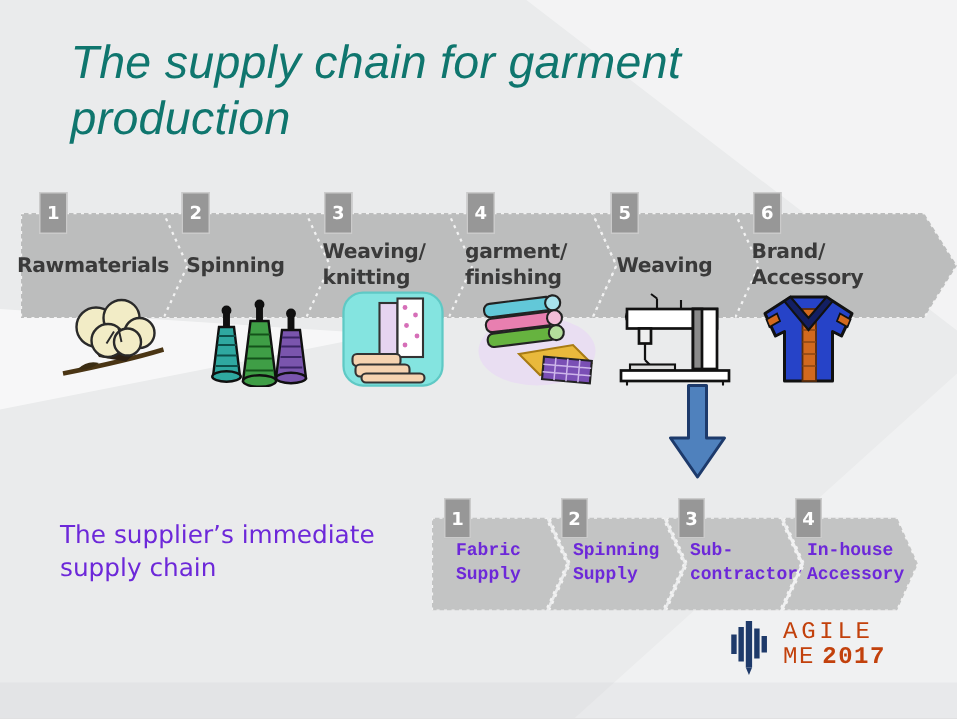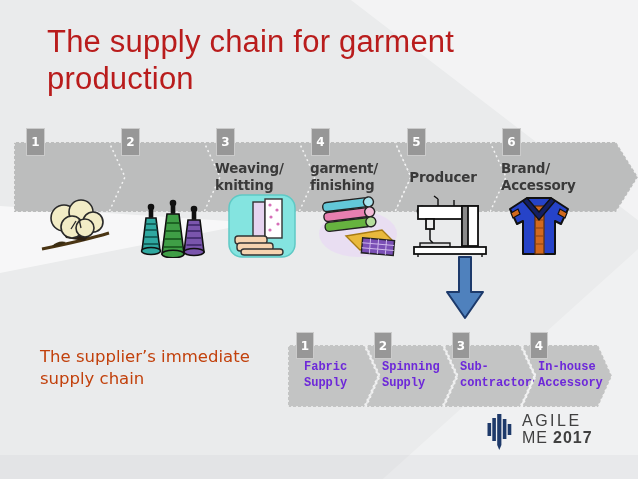--- a/index.html
+++ b/index.html
@@ -10,21 +10,21 @@
   }
   .bgshape{position:absolute;inset:0;pointer-events:none;}
   .bg1{background:rgba(255,255,255,.42); clip-path:polygon(55% 0,100% 0,100% 46%);}
   .bg2{background:rgba(255,255,255,.62); clip-path:polygon(0 43%,40% 46.5%,0 57%);}
   .bg3{background:rgba(255,255,255,.30); clip-path:polygon(100% 52%,60% 100%,100% 100%);}
   .bg4{background:rgba(120,125,130,.06); clip-path:polygon(0 95%,100% 95%,100% 100%,0 100%);}
 
   .title{
     position:absolute; left:47px; top:24px; width:545px; margin:0;
     font-family:"Liberation Sans", sans-serif; font-weight:400;
-    font-size:31px; line-height:1.18; color:#b91c1c; letter-spacing:.2px;
+    font-size:31px; line-height:1.18; color:#0f766e; letter-spacing:.2px;font-style:italic;
   }
 
   .flow{position:absolute;}
   .main-flow{left:14px; top:142px; width:624px; height:70px;}
   .sub-flow{left:288px; top:345px; width:330px; height:62px;}
   .chev{position:absolute; top:0;}
   .chev svg.shape{display:block;}
   .badge{
     position:absolute; background:#979797; color:#fff;
     font-size:12px; font-weight:bold; text-align:center;
@@ -40,26 +40,26 @@
   .main-flow .chev-label{left:0; width:96px; height:70px; font-size:13.5px;
     line-height:1.25; justify-content:center; text-align:center; letter-spacing:-.2px;}
   .main-flow .chev-label.align-left{justify-content:flex-start; text-align:left; padding-left:11px; width:92px;}
   .main-flow .chev.wide .chev-label{width:118px;}
   .sub-flow .chev-label{left:0; width:74px; height:62px; font-size:12px;
     line-height:1.3; justify-content:flex-start; text-align:left; padding-left:16px; color:#6d28d9;font-family:Liberation Mono, monospace;}
 
   .clipart{position:absolute;}
   .caption{
     position:absolute; left:40px; top:346px; width:245px;
-    font-size:16.5px; line-height:1.35; color:#c2410c;
+    font-size:16.5px; line-height:1.35; color:#6d28d9;
   }
   .down-arrow{position:absolute; left:446px; top:256px;}
 
   .logo{position:absolute; left:487px; top:413px; display:flex; align-items:flex-start;}
-  .logo-text{margin-left:7px; font-family:Liberation Sans, sans-serif; color:#404040; line-height:1.05;}
+  .logo-text{margin-left:7px; font-family:Liberation Mono, monospace; color:#c2410c; line-height:1.05;}
   .logo-line1{font-size:16px; letter-spacing:2.5px;}
   .logo-line2{font-size:16px; letter-spacing:1px;text-align:center;}
   .logo-me{margin-right:5px;}
   .logo-year{font-weight:bold;}
 </style>
 </head>
 <body>
 
 <div class="slide">
   <div class="bgshape bg1"></div>
@@ -68,47 +68,49 @@
   <div class="bgshape bg4"></div>
 
   <h1 class="title">The supply chain for garment production</h1>
 
   <div class="flow main-flow">
     <div class="chev" style="left:0">
       <svg class="shape" width="112" height="70" viewBox="0 0 112 70">
           <polygon points="0,0 96,0 112,35 96,70 0,70" fill="#bcbdbd" stroke="#f2f2f2" stroke-width="1.5" stroke-dasharray="2,3"></polygon>
         </svg>
       <div class="badge">1</div>
+      <div class="chev-label">Rawmaterials</div>
     </div>
     <div class="chev" style="left:95px">
       <svg class="shape" width="112" height="70" viewBox="0 0 112 70">
           <polygon points="0,0 96,0 112,35 96,70 0,70 16,35" fill="#bcbdbd" stroke="#f2f2f2" stroke-width="1.5" stroke-dasharray="2,3"></polygon>
         </svg>
       <div class="badge">2</div>
+      <div class="chev-label">Spinning</div>
     </div>
     <div class="chev" style="left:190px">
       <svg class="shape" width="112" height="70" viewBox="0 0 112 70">
           <polygon points="0,0 96,0 112,35 96,70 0,70 16,35" fill="#bcbdbd" stroke="#f2f2f2" stroke-width="1.5" stroke-dasharray="2,3"></polygon>
         </svg>
       <div class="badge">3</div>
       <div class="chev-label align-left">Weaving/ knitting</div>
     </div>
     <div class="chev" style="left:285px">
       <svg class="shape" width="112" height="70" viewBox="0 0 112 70">
           <polygon points="0,0 96,0 112,35 96,70 0,70 16,35" fill="#bcbdbd" stroke="#f2f2f2" stroke-width="1.5" stroke-dasharray="2,3"></polygon>
         </svg>
       <div class="badge">4</div>
       <div class="chev-label align-left">garment/ finishing</div>
     </div>
     <div class="chev" style="left:381px">
       <svg class="shape" width="112" height="70" viewBox="0 0 112 70">
           <polygon points="0,0 96,0 112,35 96,70 0,70 16,35" fill="#bcbdbd" stroke="#f2f2f2" stroke-width="1.5" stroke-dasharray="2,3"></polygon>
         </svg>
       <div class="badge">5</div>
-      <div class="chev-label">Producer</div>
+      <div class="chev-label">Weaving</div>
     </div>
     <div class="chev wide" style="left:476px">
       <svg class="shape" width="148" height="70" viewBox="0 0 148 70">
           <polygon points="0,0 126,0 148,35 126,70 0,70 16,35" fill="#bcbdbd" stroke="#f2f2f2" stroke-width="1.5" stroke-dasharray="2,3"></polygon>
         </svg>
       <div class="badge">6</div>
       <div class="chev-label align-left">Brand/ Accessory</div>
     </div>
   </div>
 

